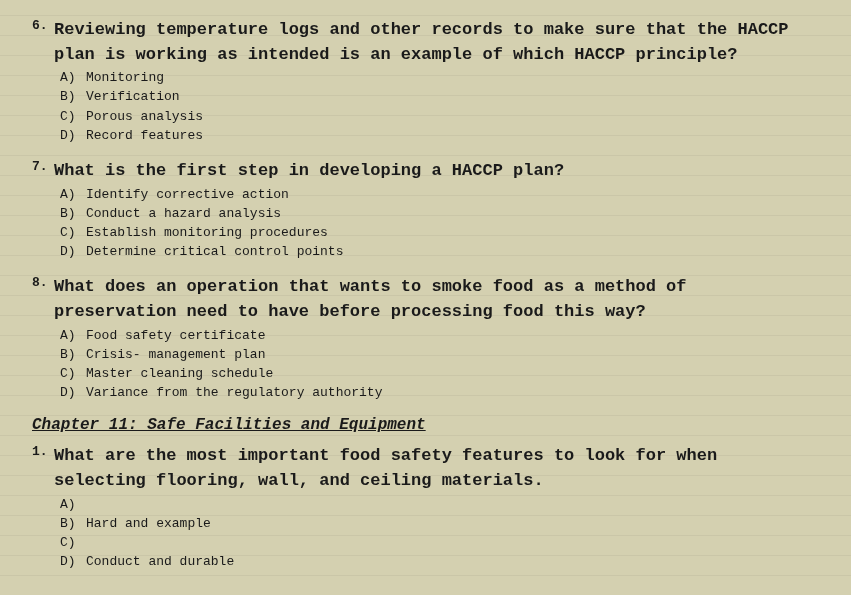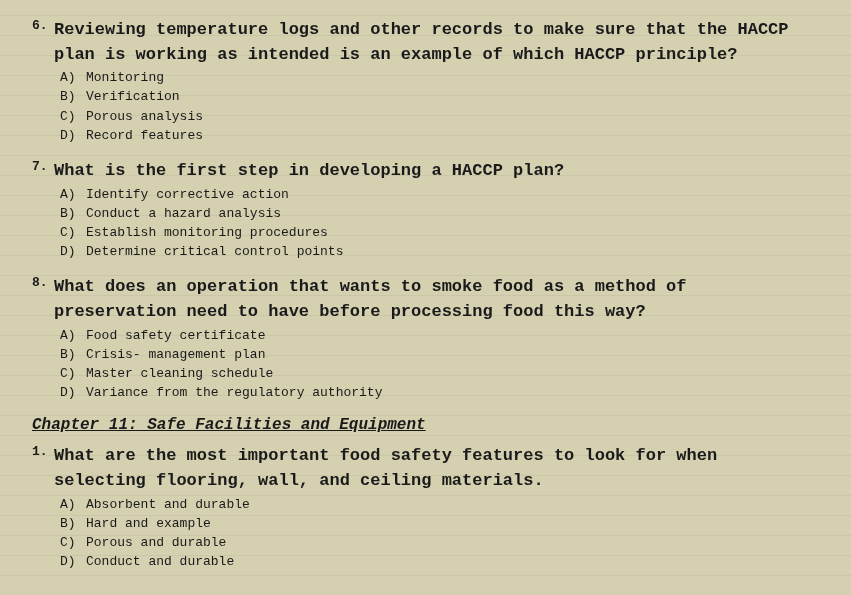--- a/index.html
+++ b/index.html
@@ -184,29 +184,27 @@
   <div class="question-block">
     <div class="multi-line-question">
       <span class="question-number">1.</span>
       <div class="multi-line-text">
         <span class="question-text bold">What are the most important food safety features to look for when selecting flooring, wall, and ceiling materials.</span>
       </div>
     </div>
     <div class="answers">
       <div class="answer-line">
         <span class="answer-letter">A)</span>
-        <span class="answer-text">Absorbent and durable</span>
       </div>
       <div class="answer-line">
         <span class="answer-letter">B)</span>
         <span class="answer-text">Hard and example</span>
       </div>
       <div class="answer-line">
         <span class="answer-letter">C)</span>
-        <span class="answer-text">Porous and durable</span>
       </div>
       <div class="answer-line">
         <span class="answer-letter">D)</span>
         <span class="answer-text">Conduct and durable</span>
       </div>
     </div>
   </div>
 
 </div>
 

